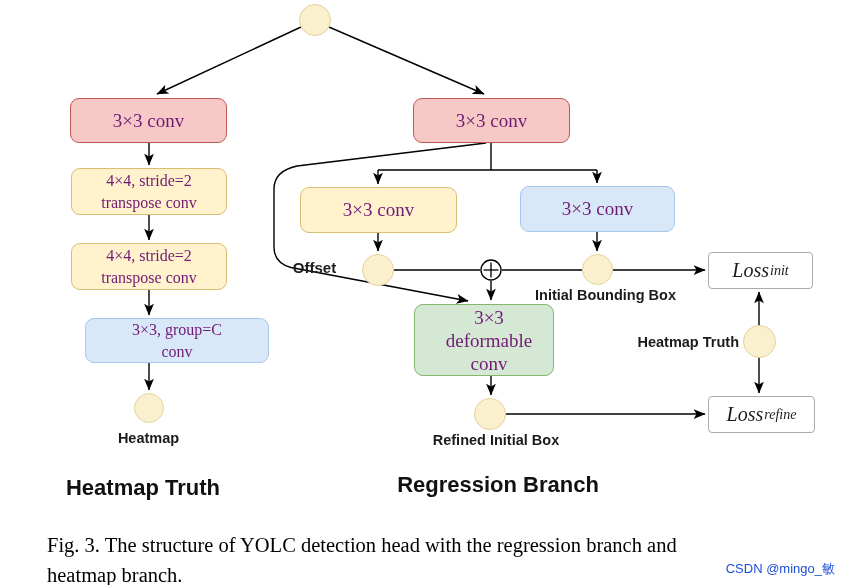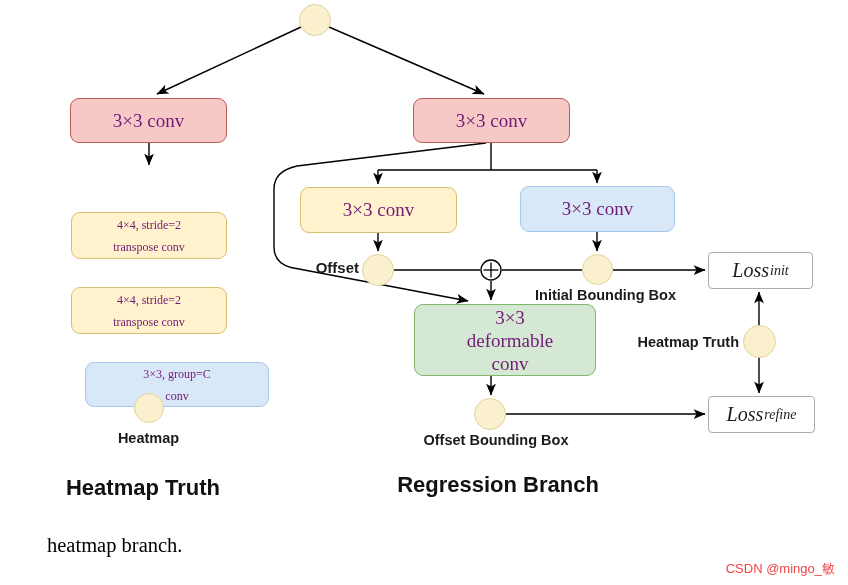--- a/index.html
+++ b/index.html
@@ -5,32 +5,32 @@
   html,body{margin:0;padding:0;background:#fff;}
   .stage{position:relative;width:848px;height:585px;background:#ffffff;overflow:hidden;
          font-family:"Liberation Sans",sans-serif;color:#111;}
   .box{position:absolute;box-sizing:border-box;border-radius:9px;display:flex;align-items:center;justify-content:center;
        text-align:center;font-family:"Liberation Serif","DejaVu Serif",serif;font-size:19px;line-height:22px;
        white-space:pre-line;color:#701a75;z-index:2;}
   .red{background:#F6C9C7;border:1.8px solid #BB5B56;}
   .yellow{background:#FFF2CC;border:1.8px solid #D9BE72;}
   .blue{background:#D9E8F8;border:1.8px solid #A6C8EA;}
   .green{background:#D5E8D4;border:1.8px solid #84B56C;line-height:23px;}
-  .two-line{font-size:12px;margin-top:44px;}
+  .two-line{font-size:16px;}
   .circle-node{position:absolute;box-sizing:border-box;border-radius:50%;background:#FAF0CD;border:1.8px solid #E2D39E;z-index:3;}
   .plus-node{position:absolute;z-index:3;}
   .loss-box{position:absolute;box-sizing:border-box;border-radius:4px;background:#fff;border:1.8px solid #ABABAB;
             display:flex;align-items:center;justify-content:center;z-index:2;
             font-family:"Liberation Serif","DejaVu Serif",serif;font-style:italic;font-size:20px;color:#1a1a1a;}
   .loss-box sub{font-size:14px;line-height:0;margin-left:1px;}
   .blabel{position:absolute;font-weight:bold;font-size:14.5px;color:#1b1b1b;z-index:4;white-space:nowrap;}
   .branch-title{position:absolute;font-weight:bold;font-size:22px;color:#111;text-align:center;z-index:4;}
   .caption{position:absolute;left:47px;top:530px;width:790px;font-family:"Liberation Serif","DejaVu Serif",serif;
            font-size:20.5px;line-height:30px;color:#000;z-index:4;}
-  .watermark{position:absolute;left:630px;top:560px;width:205px;text-align:right;font-size:13px;color:#ef4444;z-index:5;}
+  .watermark{position:absolute;left:630px;top:560px;width:205px;text-align:right;font-size:13px;color:#1d4ed8;z-index:5;}
   svg.connectors{position:absolute;left:0;top:0;z-index:1;}
 </style>
 </head>
 <body>
 
 <div class="stage">
 
   <svg class="connectors" width="848" height="585" viewBox="0 0 848 585">
     <defs>
       <marker id="arr" viewBox="0 0 12 10" refX="11" refY="5" markerWidth="13" markerHeight="11" markerUnits="userSpaceOnUse" orient="auto-start-reverse">
@@ -72,55 +72,56 @@
   <div class="box blue two-line" style="left:85px;top:318px;width:184px;height:45px;">3×3, group=C
 conv</div>
   <div class="circle-node" style="left:134px;top:393px;width:30px;height:30px;"></div>
   <div class="blabel" style="left:98px;top:430px;width:101px;text-align:center;">Heatmap</div>
 
   <div class="box red" style="left:413px;top:98px;width:157px;height:45px;">3×3 conv</div>
   <div class="box yellow" style="left:300px;top:187px;width:157px;height:46px;">3×3 conv</div>
   <div class="box blue" style="left:520px;top:186px;width:155px;height:46px;">3×3 conv</div>
 
   <div class="circle-node" style="left:362px;top:254px;width:32px;height:32px;"></div>
-  <div class="blabel" style="left:270px;top:259px;width:89px;text-align:right;font-size:15px;">Offset</div>
+  <div class="blabel" style="left:270px;top:259px;width:89px;text-align:center;font-size:15px;">Offset</div>
 
   <div class="plus-node" style="left:480px;top:259px;width:22px;height:22px;">
     <svg width="22" height="22" viewBox="0 0 22 22">
       <circle cx="11" cy="11" r="10" fill="#fff" stroke="#000" stroke-width="1.4"></circle>
       <line x1="11" y1="3.5" x2="11" y2="18.5" stroke="#000" stroke-width="1.3"></line>
       <line x1="3.5" y1="11" x2="18.5" y2="11" stroke="#000" stroke-width="1.3"></line>
     </svg>
   </div>
 
   <div class="circle-node" style="left:582px;top:254px;width:31px;height:31px;"></div>
   <div class="blabel" style="left:528px;top:287px;width:155px;text-align:center;">Initial Bounding Box</div>
 
-  <div class="box green" style="left:414px;top:304px;width:182px;height:72px;padding-left:10px;">3×3
+  <div class="box green" style="left:414px;top:304px;width:140px;height:72px;padding-left:10px;">3×3
 deformable
 conv</div>
 
   <div class="circle-node" style="left:474px;top:398px;width:32px;height:32px;"></div>
-  <div class="blabel" style="left:412px;top:432px;width:168px;text-align:center;">Offset Bounding Box</div>
+  <div class="blabel" style="left:412px;top:432px;width:168px;text-align:center;">Refined Initial Box</div>
 
   <div class="loss-box" style="left:708px;top:252px;width:105px;height:37px;">
     <span>Loss</span>
       <sub>init</sub>
   </div>
 
   <div class="circle-node" style="left:743px;top:325px;width:33px;height:33px;"></div>
   <div class="blabel" style="left:598px;top:334px;width:141px;text-align:right;">Heatmap Truth</div>
 
   <div class="loss-box" style="left:708px;top:396px;width:107px;height:37px;">
     <span>Loss</span>
       <sub>refine</sub>
   </div>
 
   <div class="branch-title" style="left:40px;top:475px;width:206px;">Heatmap Truth</div>
   <div class="branch-title" style="left:387px;top:472px;width:222px;">Regression Branch</div>
 
   <div class="caption">
+    <div>Fig. 3.  The structure of YOLC detection head with the regression branch and</div>
     <div>heatmap branch.</div>
   </div>
 
   <div class="watermark">CSDN @mingo_敏</div>
 
 </div>
 
 </body></html>

